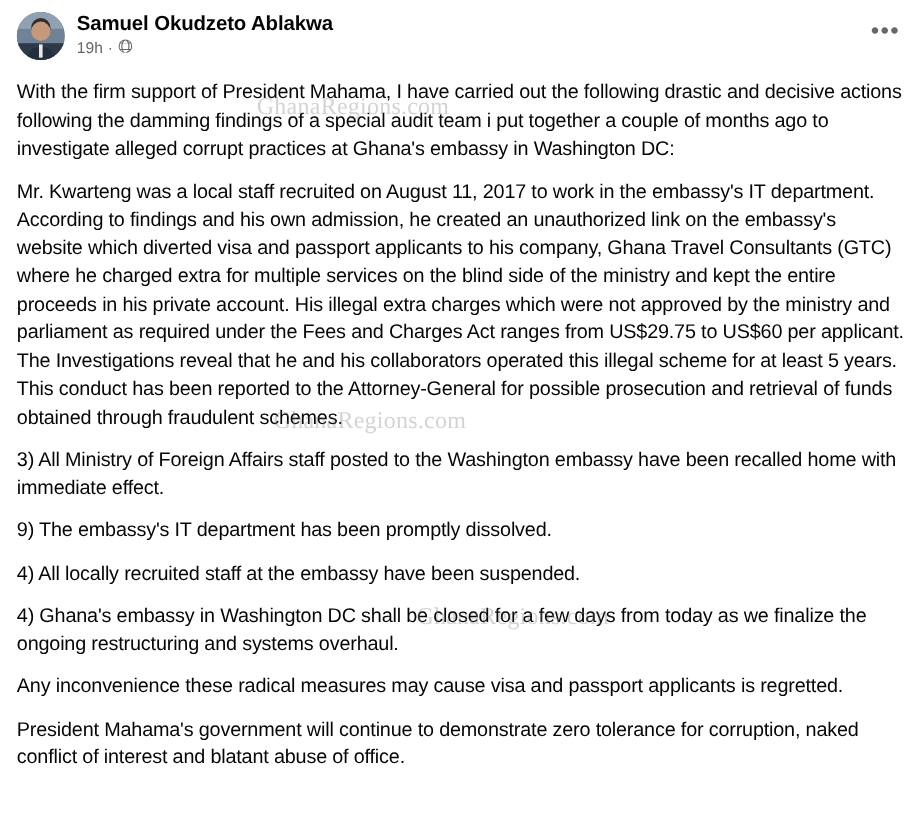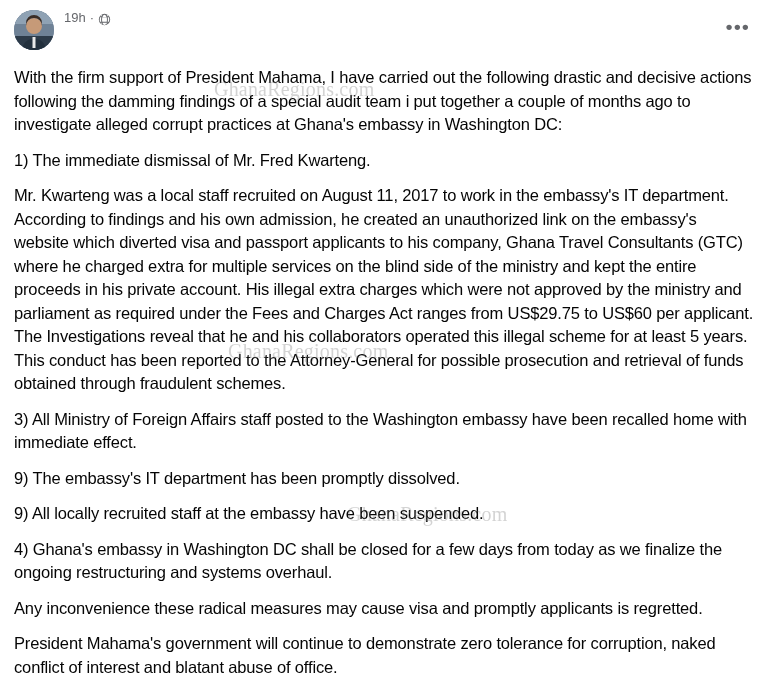--- a/index.html
+++ b/index.html
@@ -49,21 +49,21 @@
   }
   .author-name {
     font-size: 17px;
     font-weight: bold;
     color: #050505;
     line-height: 22px;
     letter-spacing: -0.1px;
   }
   .meta-row {
     display: flex;
-    align-items: flex-end;
+    align-items: flex-start;
     gap: 4px;
     margin-top: 1px;
     color: #65676b;
     font-size: 13px;
     line-height: 16px;
   }
   .meta-dot {
     font-size: 13px;
     color: #65676b;
     line-height: 16px;
@@ -132,42 +132,42 @@
         <rect x="0" y="0" width="40" height="40" fill="#6f8296"></rect>
         <rect x="0" y="0" width="40" height="14" fill="#8fa2b4"></rect>
         <rect x="0" y="26" width="40" height="14" fill="#2d3b49"></rect>
         <circle cx="20" cy="16" r="8" fill="#c69a78"></circle>
         <path d="M12 16 a8 8 0 0 1 16 0 l0 -3 a8 8 0 0 0 -16 0 z" fill="#3a2d26"></path>
         <path d="M8 40 c1 -8 6 -11 12 -11 c6 0 11 3 12 11 z" fill="#22303d"></path>
         <rect x="18.5" y="27" width="3" height="11" fill="#e8e8e8"></rect>
       </svg>
     </div>
     <div class="header-text">
+      <div class="author-name">Samuel Okudzeto Ablakwa</div>
       <div class="meta-row">
         <span>19h</span>
         <span class="meta-dot">·</span>
         <span class="globe-icon">
           <svg width="13" height="13" viewBox="0 0 16 16" fill="#65676b">
             <path d="M8 1a7 7 0 1 0 0 14A7 7 0 0 0 8 1zm0 1.2c.9 0 1.9 1.1 2.4 2.8H5.6C6.1 3.3 7.1 2.2 8 2.2zM5.3 5.2h5.4c.2.8.3 1.8.3 2.8s-.1 2-.3 2.8H5.3C5.1 10 5 9 5 8s.1-2 .3-2.8zm-1.2 0c-.2.9-.3 1.8-.3 2.8s.1 1.9.3 2.8H2.5A5.8 5.8 0 0 1 2.2 8c0-1 .2-1.9.5-2.8h1.4zm7.8 0h1.4c.3.9.5 1.8.5 2.8s-.2 1.9-.5 2.8h-1.4c.2-.9.3-1.8.3-2.8s-.1-1.9-.3-2.8zM3 4.1a5.9 5.9 0 0 1 2.5-1.8A8.6 8.6 0 0 0 4.4 4.1H3zm8.6 0a8.6 8.6 0 0 0-1.1-1.8 5.9 5.9 0 0 1 2.5 1.8h-1.4zM5.6 12h4.8c-.5 1.7-1.5 2.8-2.4 2.8S6.1 13.7 5.6 12zM3 11.9h1.4c.3.7.6 1.3 1.1 1.8A5.9 5.9 0 0 1 3 11.9zm7.5 0h1.4a5.9 5.9 0 0 1-2.5 1.8c.4-.5.8-1.1 1.1-1.8z"></path>
           </svg>
         </span>
       </div>
     </div>
     <div class="more-btn">•••</div>
   </div>
 
   <div class="post-body">
     <p>With the firm support of President Mahama, I have carried out the following drastic and decisive actions following the damming findings of a special audit team i put together a couple of months ago to investigate alleged corrupt practices at Ghana's embassy in Washington DC:</p>
-    <p>1) The immediate dismissal of Mr. Fred Kwarteng.</p>
     <p>Mr. Kwarteng was a local staff recruited on August 11, 2017 to work in the embassy's IT department. According to findings and his own admission, he created an unauthorized link on the embassy's website which diverted visa and passport applicants to his company, Ghana Travel Consultants (GTC) where he charged extra for multiple services on the blind side of the ministry and kept the entire proceeds in his private account. His illegal extra charges which were not approved by the ministry and parliament as required under the Fees and Charges Act ranges from US$29.75 to US$60 per applicant. The Investigations reveal that he and his collaborators operated this illegal scheme for at least 5 years. This conduct has been reported to the Attorney-General for possible prosecution and retrieval of funds obtained through fraudulent schemes.</p>
     <p>3) All Ministry of Foreign Affairs staff posted to the Washington embassy have been recalled home with immediate effect.</p>
     <p>9) The embassy's IT department has been promptly dissolved.</p>
-    <p>9) All locally recruited staff at the embassy have been suspended.</p>
+    <p>4) All locally recruited staff at the embassy have been suspended.</p>
     <p>4) Ghana's embassy in Washington DC shall be closed for a few days from today as we finalize the ongoing restructuring and systems overhaul.</p>
-    <p>Any inconvenience these radical measures may cause visa and promptly applicants is regretted.</p>
+    <p>Any inconvenience these radical measures may cause visa and passport applicants is regretted.</p>
     <p>President Mahama's government will continue to demonstrate zero tolerance for corruption, naked conflict of interest and blatant abuse of office.</p>
 
   </div>
 
   <div class="watermark wm1">GhanaRegions.com</div>
   <div class="watermark wm2">GhanaRegions.com</div>
   <div class="watermark wm3">GhanaRegions.com</div>
 
 </div>
 

